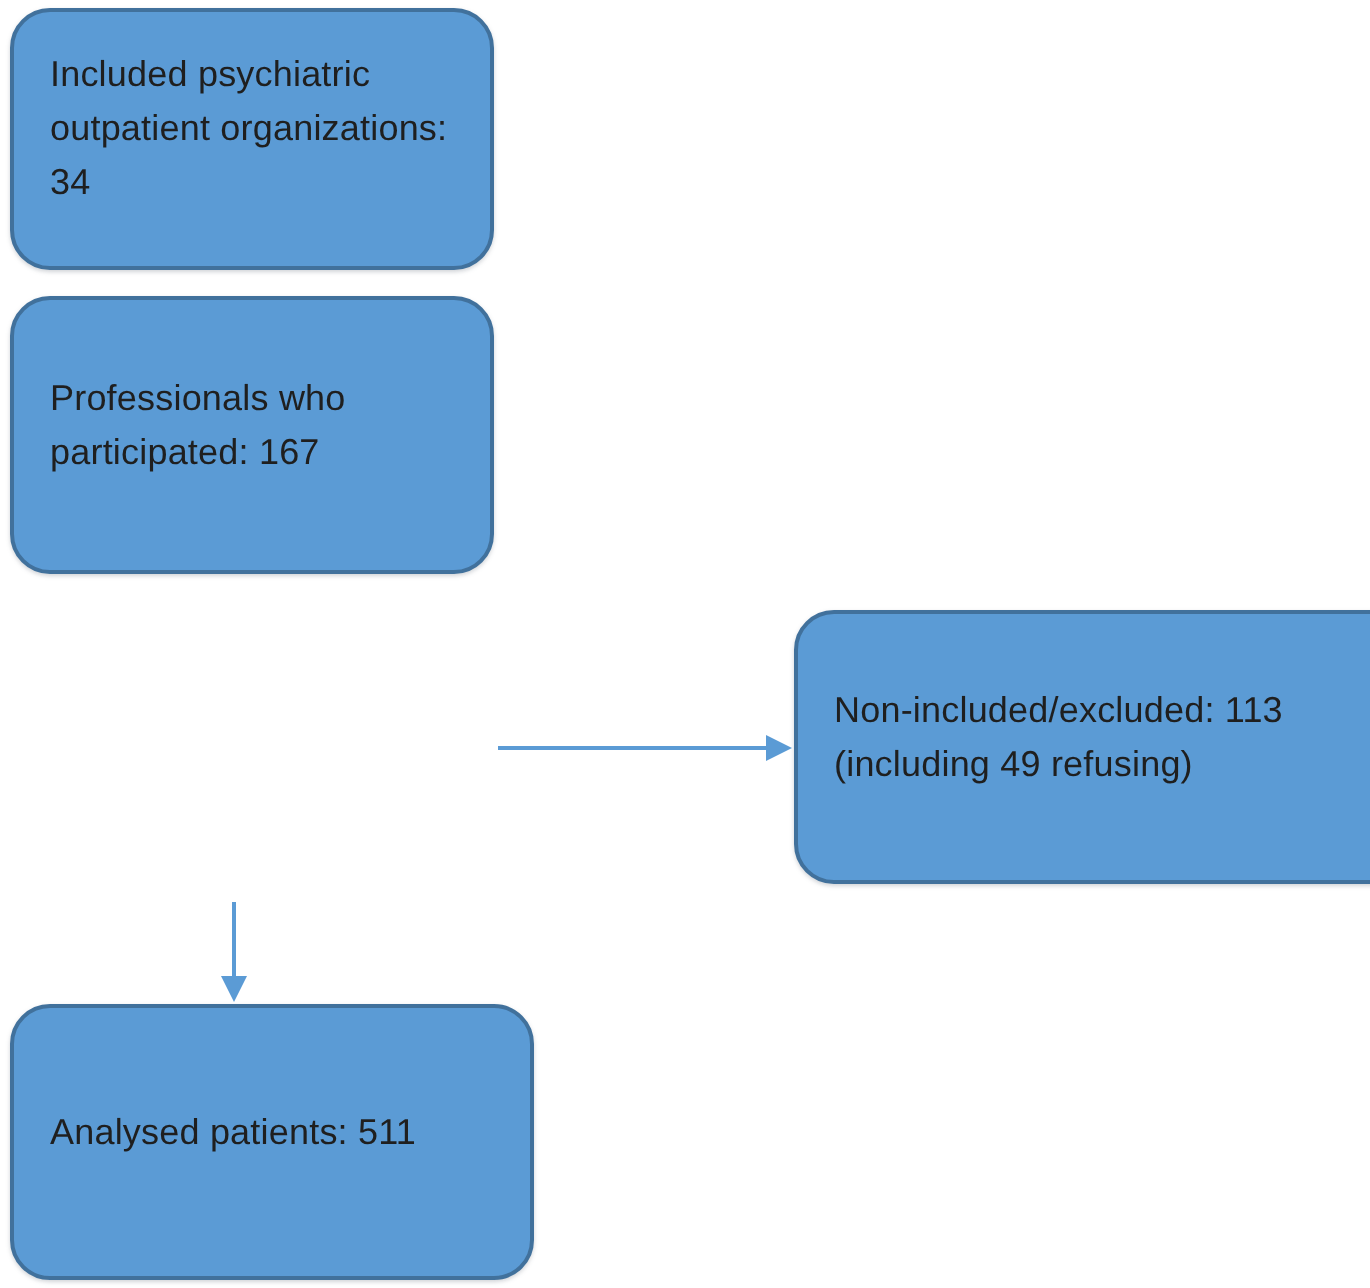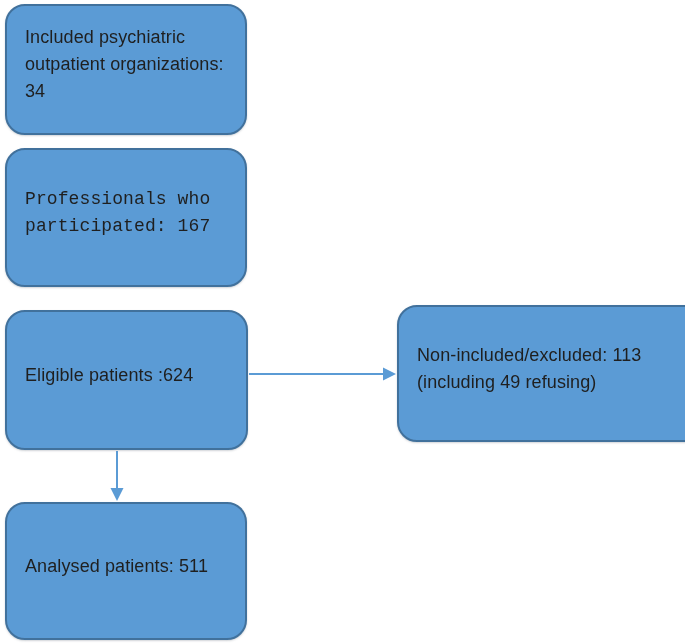--- a/index.html
+++ b/index.html
@@ -28,24 +28,24 @@
     box-shadow: 0 1px 2px rgba(120,130,140,0.35);
   }
   .flow-box .box-label {
     color: #1f1f1f;
     font-size: 18px;
     line-height: 27px;
     text-align: left;
     letter-spacing: 0.1px;
   }
   .box-included      { left: 5px;   top: 4px;   width: 242px; height: 131px; }
-  .box-professionals { left: 5px;   top: 148px; width: 242px; height: 139px; font-family: Liberation Mono, monospace; }
+  .box-professionals { left: 5px;   top: 148px; width: 242px; height: 139px; }
   .box-eligible      { left: 5px;   top: 310px; width: 243px; height: 140px; }
   .box-nonincluded   { left: 397px; top: 305px; width: 320px; height: 137px; }
-  .box-analysed      { left: 5px;   top: 502px; width: 242px; height: 138px; }
+  .box-analysed      { left: 5px;   top: 502px; width: 262px; height: 138px; }
 
   .arrow-layer {
     position: absolute;
     left: 0;
     top: 0;
     width: 685px;
     height: 644px;
     pointer-events: none;
   }
   .arrow-line {
@@ -64,23 +64,20 @@
 <div class="canvas">
 
   <div class="flow-box box-included">
     <span class="box-label">Included psychiatric outpatient organizations: 34</span>
   </div>
 
   <div class="flow-box box-professionals">
     <span class="box-label">Professionals who participated: 167</span>
   </div>
 
-  <div class="flow-box box-eligible">
-    <span class="box-label">Eligible patients :624</span>
-  </div>
 
   <div class="flow-box box-nonincluded">
     <span class="box-label">Non-included/excluded: 113 (including 49 refusing)</span>
   </div>
 
   <div class="flow-box box-analysed">
     <span class="box-label">Analysed patients: 511</span>
   </div>
 
   <svg class="arrow-layer" viewBox="0 0 685 644" xmlns="http://www.w3.org/2000/svg" aria-hidden="true">

